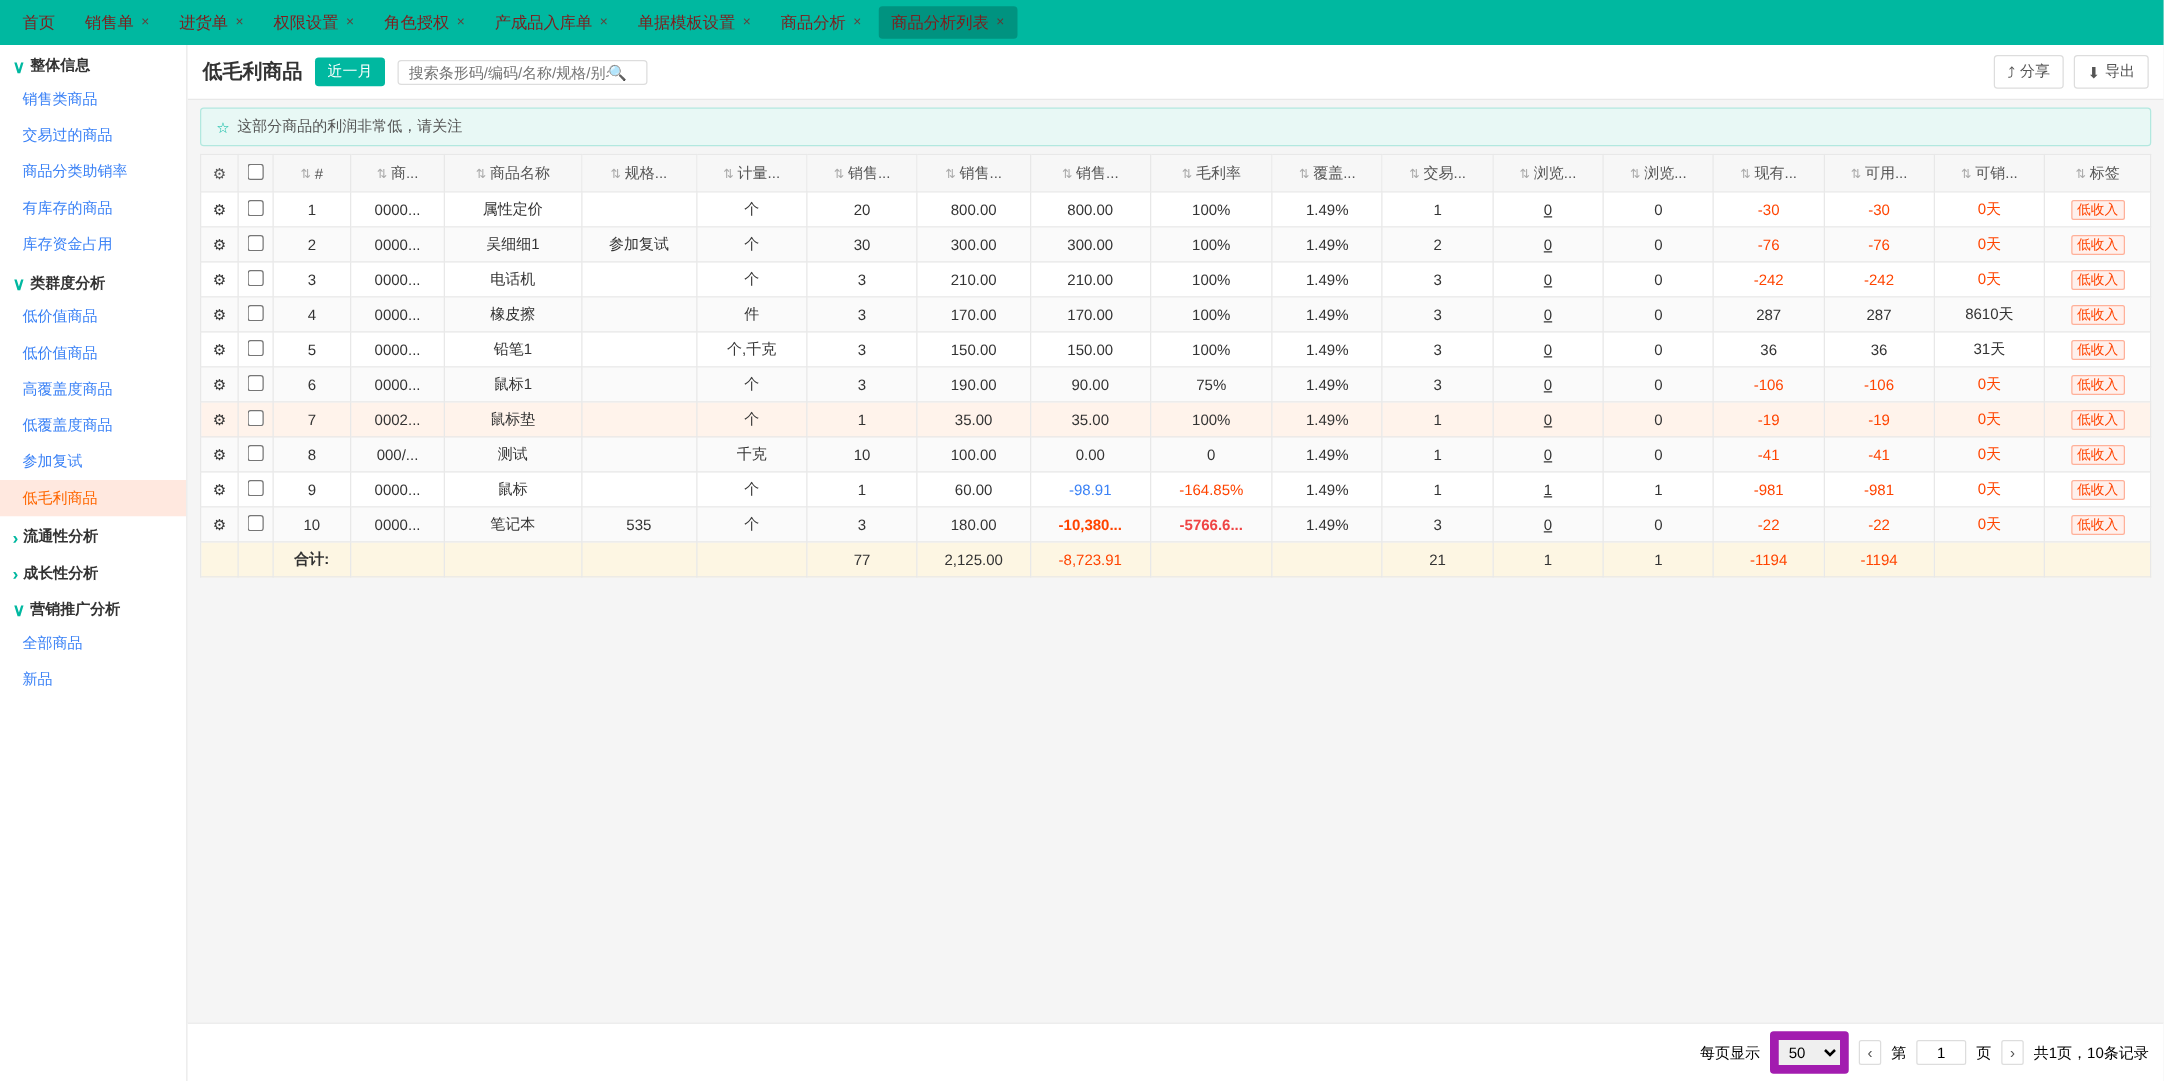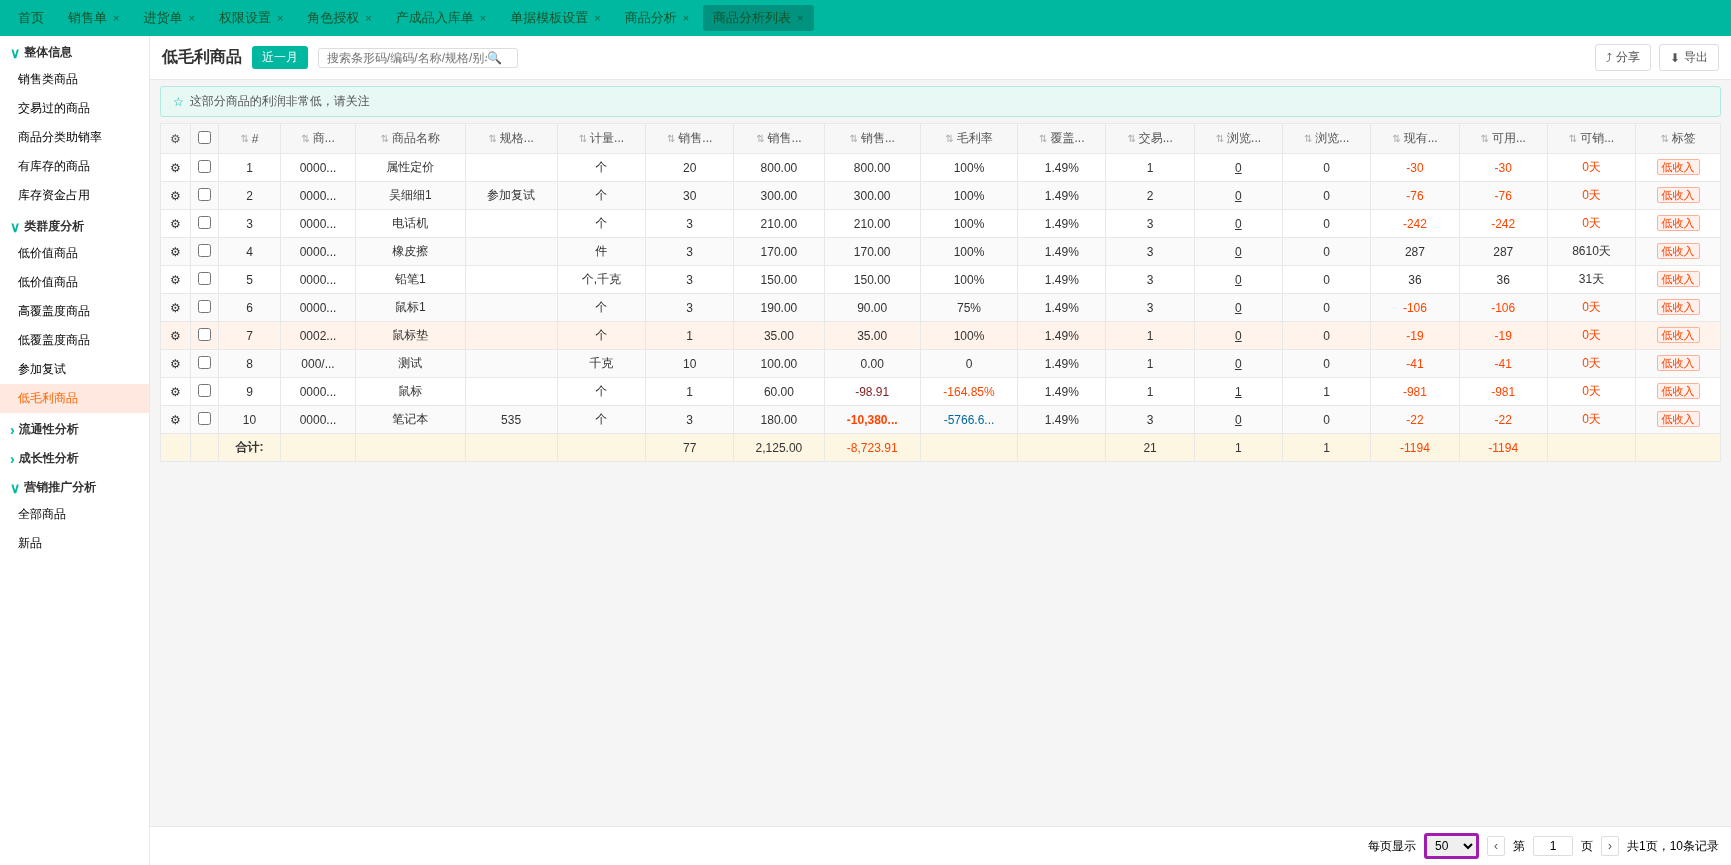--- a/index.html
+++ b/index.html
@@ -8,21 +8,21 @@
     
     .top-nav {
       background: #00b8a0;
       height: 36px;
       display: flex;
       align-items: center;
       padding: 0 8px;
       gap: 4px;
     }
     .nav-item {
-      color: #14532d;
+      color: #7f1d1d;
       padding: 4px 10px;
       cursor: pointer;
       border-radius: 3px;
       white-space: nowrap;
       display: flex;
       align-items: center;
       gap: 4px;
       font-size: 13px;
       text-align: center;
     }
@@ -47,21 +47,21 @@
       color: #333;
       padding: 8px 10px 4px;
       font-weight: bold;
       display: flex;
       align-items: center;
       gap: 4px;
       cursor: pointer;
     }
     .sidebar-item {
       padding: 6px 10px 6px 18px;
-      color: #000000;
+      color: #3b82f6;
       cursor: pointer;
       white-space: nowrap;
     }
     .sidebar-item.active { background: #ffe8df; color: #ff6600; }
 
     
     .content {
       flex: 1;
       display: flex;
       flex-direction: column;
@@ -184,21 +184,21 @@
     .pagination {
       display: flex;
       align-items: center;
       justify-content: flex-end;
       padding: 6px 12px;
       background: #fff;
       border-top: 1px solid #e8e8e8;
       gap: 8px;
     }
     .pagination select {
-      border: 3px solid #a21caf;
+      border: 7px solid #a21caf;
       border-radius: 3px;
       padding: 2px 4px;
       font-size: 12px;
     }
     .page-nav-btn {
       border: 1px solid #ddd;
       background: #fff;
       padding: 2px 6px;
       cursor: pointer;
       border-radius: 2px;
@@ -583,21 +583,21 @@
             <tr>
               <td><span style="cursor:pointer;">⚙</span></td>
               <td><input type="checkbox" style=""></td>
               <td><span>9</span></td>
               <td><span>0000...</span></td>
               <td><span>鼠标</span></td>
               <td><span></span></td>
               <td><span>个</span></td>
               <td><span>1</span></td>
               <td><span>60.00</span></td>
-              <td><span style="color: #7f1d1d;">-98.91</span></td>
+              <td><span style="color: #3b82f6;">-98.91</span></td>
               <td><span style="color: rgb(255, 68, 0);">-164.85%</span></td>
               <td><span>1.49%</span></td>
               <td><span>1</span></td>
               <td><span class="underline-0" style="text-decoration:underline;cursor:pointer;">1</span></td>
               <td><span>1</span></td>
               <td><span style="color: rgb(255, 68, 0);">-981</span></td>
               <td><span style="color: rgb(255, 68, 0);">-981</span></td>
               <td><span style="color: rgb(255, 68, 0);">0天</span></td>
               <td><span class="tag-red">低收入</span></td>
             </tr>
@@ -605,21 +605,21 @@
               <td><span style="cursor:pointer;">⚙</span></td>
               <td><input type="checkbox" style=""></td>
               <td><span>10</span></td>
               <td><span>0000...</span></td>
               <td><span>笔记本</span></td>
               <td><span>535</span></td>
               <td><span>个</span></td>
               <td><span>3</span></td>
               <td><span>180.00</span></td>
               <td><span style="color: rgb(255, 68, 0); font-weight: bold;">-10,380...</span></td>
-              <td><span style="color: #0369a1;">-5766.6...</span></td>
+              <td><span style="color: #ef4444; font-weight: bold;">-5766.6...</span></td>
               <td><span>1.49%</span></td>
               <td><span>3</span></td>
               <td><span class="underline-0" style="text-decoration:underline;cursor:pointer;">0</span></td>
               <td><span>0</span></td>
               <td><span style="color: rgb(255, 68, 0);">-22</span></td>
               <td><span style="color: rgb(255, 68, 0);">-22</span></td>
               <td><span style="color: rgb(255, 68, 0);">0天</span></td>
               <td><span class="tag-red">低收入</span></td>
             </tr>
           </tbody>

